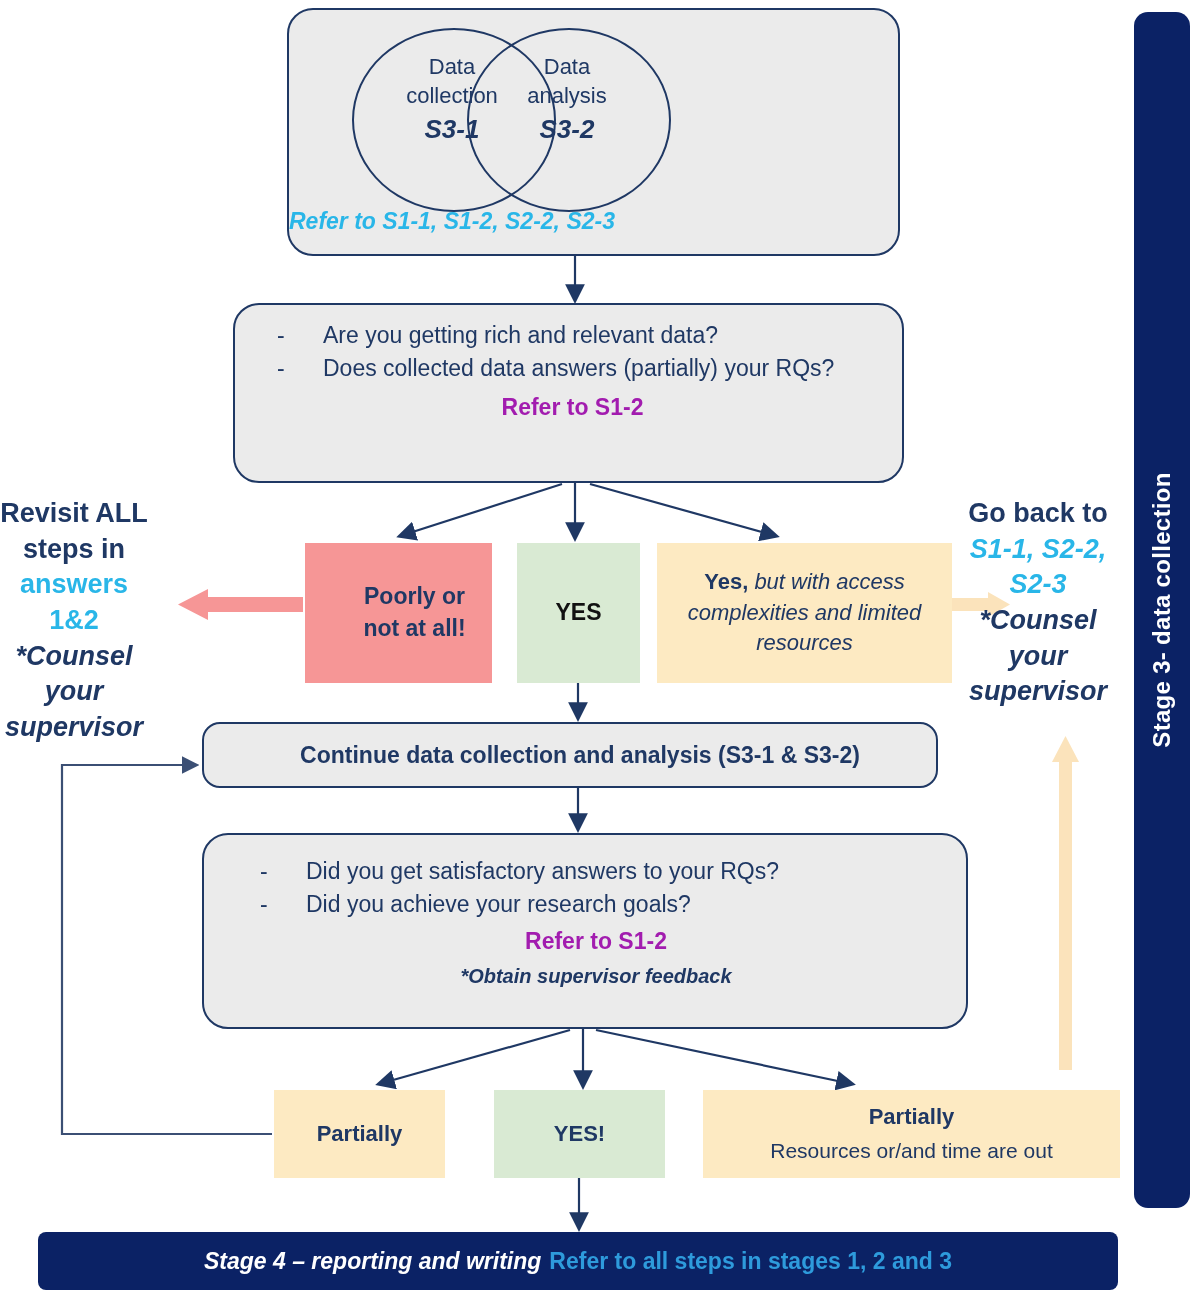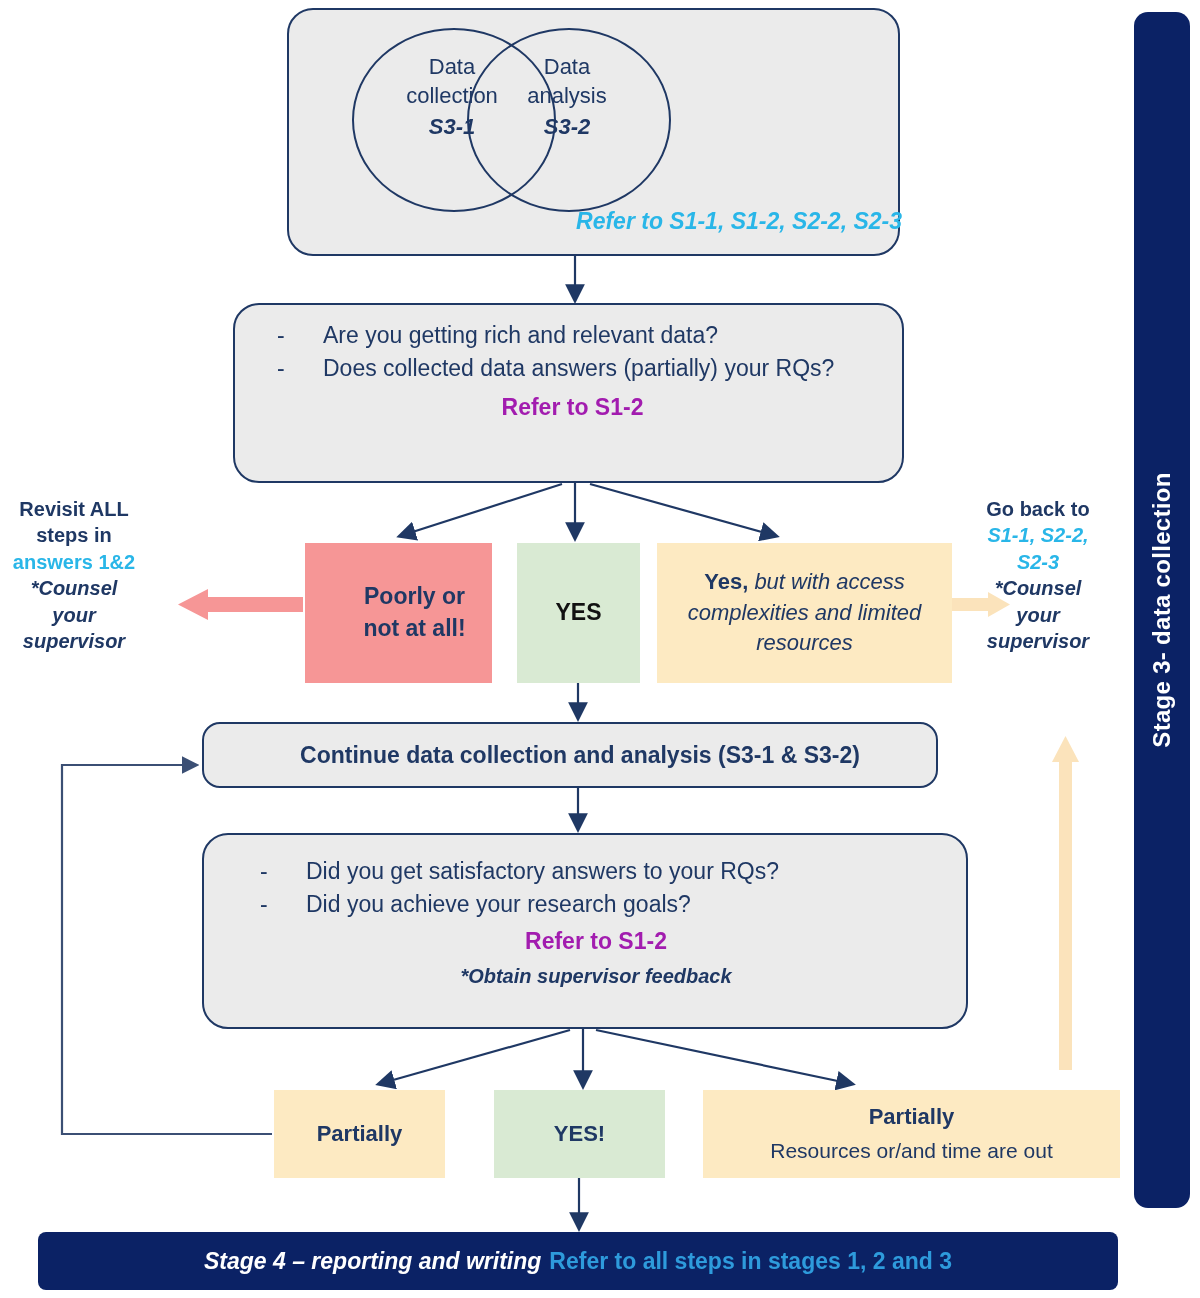--- a/index.html
+++ b/index.html
@@ -28,23 +28,23 @@
     background:transparent;
   }
   #venn-circle-left{left:63px;top:18px;width:200px;height:180px;}
   #venn-circle-right{left:178px;top:18px;width:200px;height:180px;}
   .venn-label{
     position:absolute;text-align:center;line-height:1.32;
     font-size:22px;color:#1f3864;
   }
   #venn-left-label{left:63px;top:42px;width:200px;}
   #venn-right-label{left:178px;top:42px;width:200px;}
-  .venn-code{display:block;font-weight:bold;font-style:italic;font-size:22px;margin-top:2px;}
+  .venn-code{display:block;font-weight:bold;font-style:italic;font-size:26px;margin-top:2px;}
   #venn-refer{
-    position:absolute;left:0;top:198px;width:613px;text-align:right;
+    position:absolute;left:0;top:198px;width:613px;text-align:left;
     font-size:23px;font-weight:bold;font-style:italic;color:#29b6e8;
   }
 
   
   #q1-box{left:233px;top:303px;width:671px;height:180px;}
   #q2-box{left:202px;top:833px;width:766px;height:196px;}
   .qlist{margin:0;padding:0;list-style:none;}
   .qitem{
     display:flex;font-size:23px;color:#1f3864;line-height:1.45;
   }
@@ -68,21 +68,21 @@
   .chip-green{background:#d9ead3;}
   .chip-yellow{background:#fdeac2;}
   #opt-poor{left:305px;top:543px;width:187px;height:140px;font-size:23px;font-weight:bold;color:#1f3864;}
   #opt-yes{left:517px;top:543px;width:123px;height:140px;font-size:23px;font-weight:bold;color:#111;}
   #opt-yesbut{left:657px;top:543px;width:295px;height:140px;font-size:22px;color:#1f3864;padding:0 12px;}
   #opt-yesbut b{font-weight:bold;font-style:normal;}
   #opt-yesbut i{font-style:italic;}
 
   
   .side-note{
-    font-size:20px;font-weight:bold;line-height:1.32;text-align:center;color:#1f3864;
+    font-size:27px;font-weight:bold;line-height:1.32;text-align:center;color:#1f3864;
   }
   #note-left{left:0px;top:496px;width:148px;}
   #note-right{left:962px;top:496px;width:152px;}
   .side-note .i{font-style:italic;}
 
   
   #continue-bar{
     left:202px;top:722px;width:736px;height:66px;
     display:flex;align-items:center;justify-content:center;
     font-size:23px;font-weight:bold;color:#1f3864;padding-left:20px;

